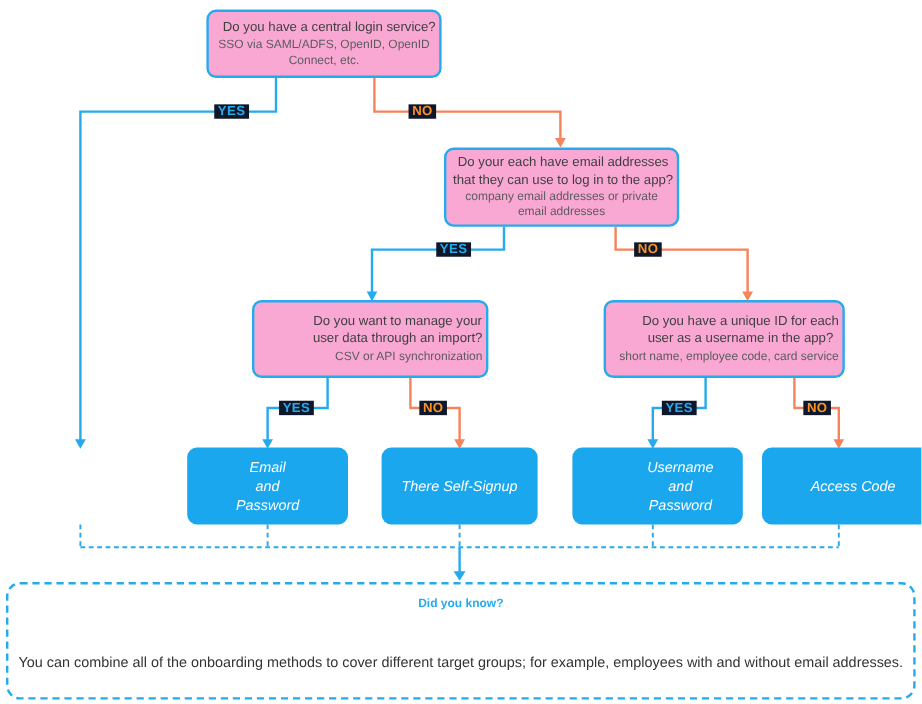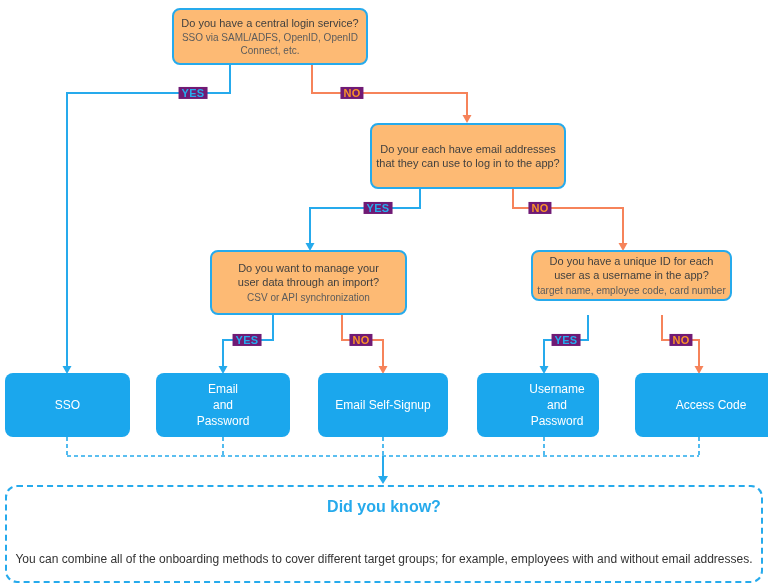--- a/index.html
+++ b/index.html
@@ -28,54 +28,54 @@
     pointer-events: none;
   }
   .edge-blue   { stroke: var(--blue, #26aaec); stroke-width: 2; fill: none; }
   .edge-orange { stroke: var(--orange-line, #f6835a); stroke-width: 2; fill: none; }
   .edge-dashed { stroke: var(--blue, #26aaec); stroke-width: 1.6; fill: none; stroke-dasharray: 4 3; }
   .head-blue   { fill: var(--blue, #26aaec); stroke: none; }
   .head-orange { fill: var(--orange-line, #f6835a); stroke: none; }
 
   .qbox {
     position: absolute;
-    background: #fdba74;
+    background: #f9a8d4;
     border: 2px solid var(--blue, #26aaec);
     border-radius: 8px;
     display: flex;
     flex-direction: column;
-    align-items: center;
+    align-items: flex-end;
     justify-content: center;
     text-align: center;
     padding: 12px 3px;
   }
   .qbox .title {
     font-size: 11px;
     line-height: 1.3;
     color: var(--title-color, #3f3f3f);
     white-space: pre-line;
   }
   .qbox .subtitle {
     font-size: 10px;
     line-height: 1.25;
     color: var(--subtitle-color, #5c5c5c);
     margin-top: 2px;
     white-space: pre-line;
   }
   #q1 { left: 172px; top: 8px;   width: 196px; height: 57px; }
   #q2 { left: 370px; top: 123px; width: 196px; height: 66px; }
   #q3 { left: 210px; top: 250px; width: 197px; height: 65px; }
-  #q4 { left: 531px; top: 250px; width: 201px; height: 51px; }
+  #q4 { left: 503px; top: 250px; width: 201px; height: 65px; }
 
   .edge-label {
     position: absolute;
     transform: translate(-50%, -50%);
     font-size: 11px;
     font-weight: bold;
-    background: #701a75;
+    background: #0f172a;
     padding: 0 3px;
     line-height: 1.1;
     letter-spacing: 0.3px;
   }
   .edge-label.yes { color: var(--blue, #26aaec); }
   .edge-label.no  { color: var(--orange-label, #f89229); }
 
   .result {
     position: absolute;
     top: 373px;
@@ -83,39 +83,40 @@
     background: var(--blue-fill, #1ba7ed);
     border-radius: 8px;
     display: flex;
     align-items: center;
     justify-content: center;
     text-align: center;
     color: #ffffff;
     font-size: 12px;
     line-height: 1.35;
     white-space: pre-line;
+    font-style: italic;
   }
   #r1 { left: 5px;   width: 125px; }
   #r2 { left: 156px; width: 134px; }
   #r3 { left: 318px; width: 130px; }
-  #r4 { left: 477px; width: 122px; padding-left: 38px; }
+  #r4 { left: 477px; width: 142px; padding-left: 38px; }
   #r5 { left: 635px; width: 152px; }
 
   .info-panel {
     position: absolute;
     left: 5px; top: 485px;
     width: 758px; height: 98px;
     border: 2px dashed var(--blue, #26aaec);
     border-radius: 12px;
     background: #ffffff;
     text-align: center;
     padding-top: 11px;
   }
   .info-heading {
-    font-size: 16px;
+    font-size: 10px;
     font-weight: bold;
     color: var(--blue, #26aaec);
     margin-bottom: 4px;
   }
   .info-body {
     font-size: 12px;
     color: var(--body-color, #333333);
     margin-bottom: 11px;
     margin-top: 36px;
   }
@@ -157,46 +158,46 @@
     <path class="head-blue" d="M383,484 L378,476 L388,476 Z"></path>
   </svg>
 
   <div class="qbox" id="q1">
     <div class="title">Do you have a central login service?</div>
     <div class="subtitle">SSO via SAML/ADFS, OpenID, OpenID Connect, etc.</div>
   </div>
   <div class="qbox" id="q2">
     <div class="title">Do your each have email addresses
 that they can use to log in to the app?</div>
+    <div class="subtitle">company email addresses or private email addresses</div>
   </div>
   <div class="qbox" id="q3">
     <div class="title">Do you want to manage your
 user data through an import?</div>
     <div class="subtitle">CSV or API synchronization</div>
   </div>
   <div class="qbox" id="q4">
     <div class="title">Do you have a unique ID for each
 user as a username in the app?</div>
-    <div class="subtitle">target name, employee code, card number</div>
+    <div class="subtitle">short name, employee code, card service</div>
   </div>
 
   <span class="edge-label yes" style="left:193px; top:93px;">YES</span>
   <span class="edge-label no" style="left:352px; top:93px;">NO</span>
   <span class="edge-label yes" style="left:378px; top:208px;">YES</span>
   <span class="edge-label no" style="left:540px; top:208px;">NO</span>
   <span class="edge-label yes" style="left:247px; top:340px;">YES</span>
   <span class="edge-label no" style="left:361px; top:340px;">NO</span>
   <span class="edge-label yes" style="left:566px; top:340px;">YES</span>
   <span class="edge-label no" style="left:681px; top:340px;">NO</span>
 
-  <div class="result" id="r1">SSO</div>
   <div class="result" id="r2">Email
 and
 Password</div>
-  <div class="result" id="r3">Email Self-Signup</div>
+  <div class="result" id="r3">There Self-Signup</div>
   <div class="result" id="r4">Username
 and
 Password</div>
   <div class="result" id="r5">Access Code</div>
 
   <div class="info-panel">
     <div class="info-heading">Did you know?</div>
     <div class="info-body">You can combine all of the onboarding methods to cover different target groups; for example, employees with and without email addresses.</div>
   </div>
 

